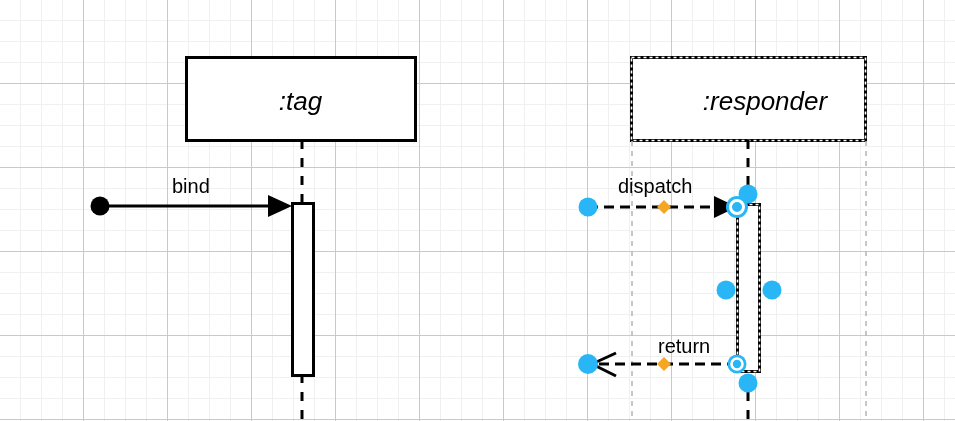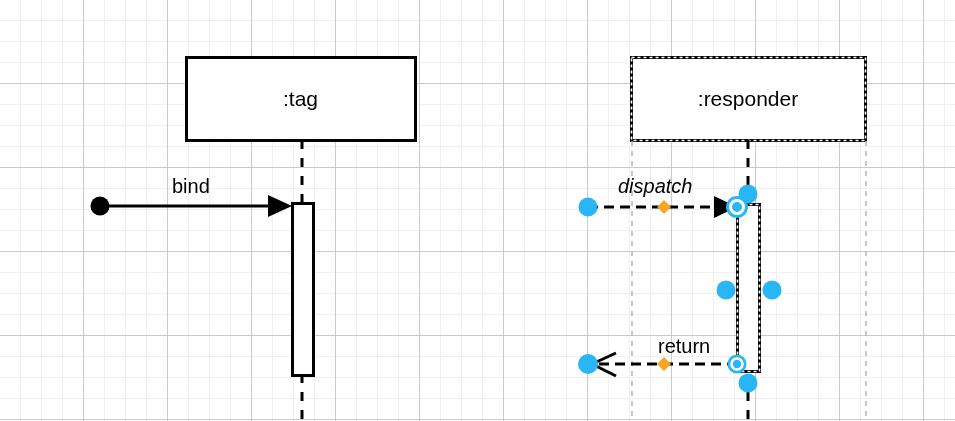--- a/index.html
+++ b/index.html
@@ -40,21 +40,22 @@
     position: absolute;
     font-family: "Liberation Sans", sans-serif;
     color: #000000;
     white-space: nowrap;
     line-height: 1;
   }
   .msg-label {
     font-size: 20px;
   }
   .lifeline-label {
-    font-size: 21px;
+    font-size: 26px;
+    font-style: italic;
   }
 </style>
 </head>
 <body>
 
 <div id="canvas">
 
   <svg id="overlay" viewBox="0 0 955 421" xmlns="http://www.w3.org/2000/svg">
 
     <g>
@@ -109,21 +110,21 @@
         <circle cx="737" cy="364" r="5.5" fill="none" stroke="#ffffff" stroke-width="2.6"></circle>
       </g>
       <circle cx="588" cy="364" r="10" fill="#29b6f6"></circle>
       <circle cx="748" cy="383" r="9.5" fill="#29b6f6"></circle>
     </g>
 
   </svg>
 
   <div class="lbl lifeline-label" style="left:186px; top:88px; width:229px; text-align:center;">:tag</div>
 
-  <div class="lbl lifeline-label" style="left:631px; top:88px; width:234px; text-align:center;">:responder</div>
+  <div class="lbl lifeline-label" style="left:631px; top:88px; width:234px; text-align:center;padding-left:17px;">:responder</div>
 
   <div class="lbl msg-label" style="left:172px; top:176px;">bind</div>
 
-  <div class="lbl msg-label" style="left:618px; top:176px;font-style:italic;">dispatch</div>
+  <div class="lbl msg-label" style="left:618px; top:176px;">dispatch</div>
 
   <div class="lbl msg-label" style="left:634px; top:336px;margin-left:24px;">return</div>
 
 </div>
 
 </body></html>

